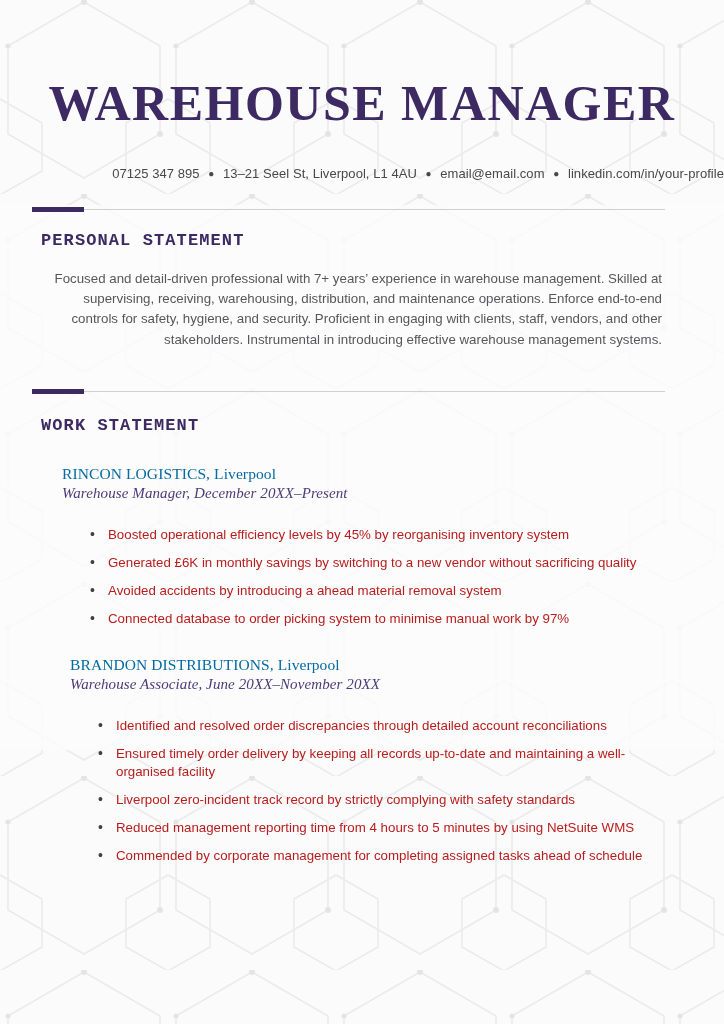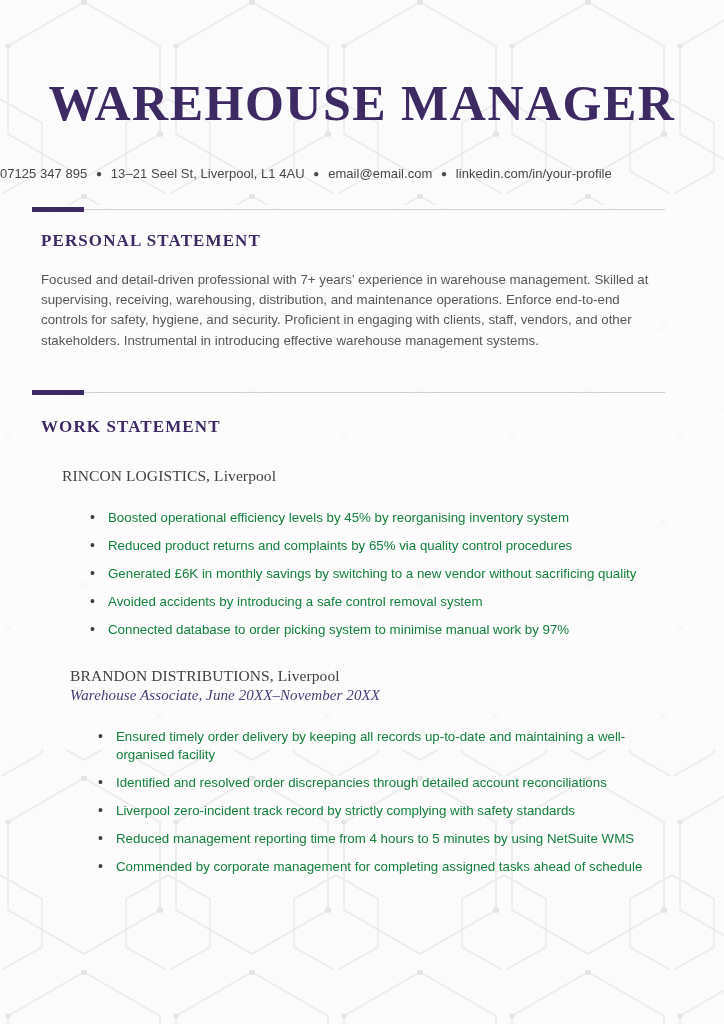--- a/index.html
+++ b/index.html
@@ -43,21 +43,21 @@
     font-size: 50px;
     letter-spacing: 1.5px;
     color: #3d2a63;
     margin: 0;
     padding-top: 78px;
     line-height: 1.0;
     white-space: nowrap;
   }
 
   .contact-line {
-    text-align: left;
+    text-align: right;
     font-family: "Liberation Sans", sans-serif;
     font-size: 13px;
     color: #48484a;
     margin-top: 38px;
     letter-spacing: 0.05px;
     white-space: nowrap;
   }
   .contact-sep {
     display: inline-block;
     padding: 0 5px;
@@ -84,44 +84,44 @@
     position: absolute;
     left: 0;
     top: 0;
     width: 52px;
     height: 5px;
     background: #3d2a63;
   }
 
   
   .section-title {
-    font-family: Liberation Serif, serif;
+    font-family: Liberation Mono, monospace;
     font-weight: bold;
     font-size: 17px;
     letter-spacing: 1.1px;
     color: #3d2a63;
     margin: 0;
     padding-left: 41px;
   }
 
   .statement {
     font-size: 13.3px;
     line-height: 20.2px;
     color: #57575a;
     margin: 0;
     padding-left: 41px;
     padding-right: 62px;
-    text-align: left;
+    text-align: right;
   }
 
   
   .job-company {
     font-family: "Liberation Serif", serif;
     font-size: 15.5px;
-    color: #404040;
+    color: #0369a1;
     padding-left: 62px;
     margin: 0;
     letter-spacing: 0.1px;
   }
   .job-role {
     font-family: "Liberation Serif", serif;
     font-style: italic;
     font-size: 15px;
     color: #4b3b78;
     padding-left: 62px;
@@ -132,21 +132,21 @@
 
   ul.bullets {
     list-style: none;
     margin: 0;
     padding: 0;
   }
   ul.bullets li {
     position: relative;
     font-size: 13.3px;
     line-height: 18px;
-    color: #15803d;
+    color: #b91c1c;
     padding-left: 108px;
     padding-right: 58px;
     margin-bottom: 10px;
   }
   ul.bullets li::before {
     content: "\2022";
     position: absolute;
     left: 90px;
     top: -1px;
     font-size: 14px;
@@ -205,34 +205,34 @@
     <div class="divider">
       <div class="thin"></div>
       <div class="thick"></div>
     </div>
   </div>
 
   <h2 class="section-title" style="margin-top:22px;">WORK STATEMENT</h2>
 
   <div style="margin-top:30px;">
     <div class="job-company">RINCON LOGISTICS, Liverpool</div>
+    <div class="job-role">Warehouse Manager, December 20XX–Present</div>
     <ul class="bullets" style="margin-top:24px;">
       <li>Boosted operational efficiency levels by 45% by reorganising inventory system</li>
-      <li>Reduced product returns and complaints by 65% via quality control procedures</li>
       <li>Generated £6K in monthly savings by switching to a new vendor without sacrificing quality</li>
-      <li>Avoided accidents by introducing a safe control removal system</li>
+      <li>Avoided accidents by introducing a ahead material removal system</li>
       <li>Connected database to order picking system to minimise manual work by 97%</li>
     </ul>
   </div>
 
   <div style="margin-top:28px;padding-left:8px;">
     <div class="job-company">BRANDON DISTRIBUTIONS, Liverpool</div>
     <div class="job-role">Warehouse Associate, June 20XX–November 20XX</div>
     <ul class="bullets" style="margin-top:24px;">
+      <li>Identified and resolved order discrepancies through detailed account reconciliations</li>
       <li>Ensured timely order delivery by keeping all records up-to-date and maintaining a well-organised facility</li>
-      <li>Identified and resolved order discrepancies through detailed account reconciliations</li>
       <li>Liverpool zero-incident track record by strictly complying with safety standards</li>
       <li>Reduced management reporting time from 4 hours to 5 minutes by using NetSuite WMS</li>
       <li>Commended by corporate management for completing assigned tasks ahead of schedule</li>
     </ul>
   </div>
 
 </div>
 
 </body></html>

